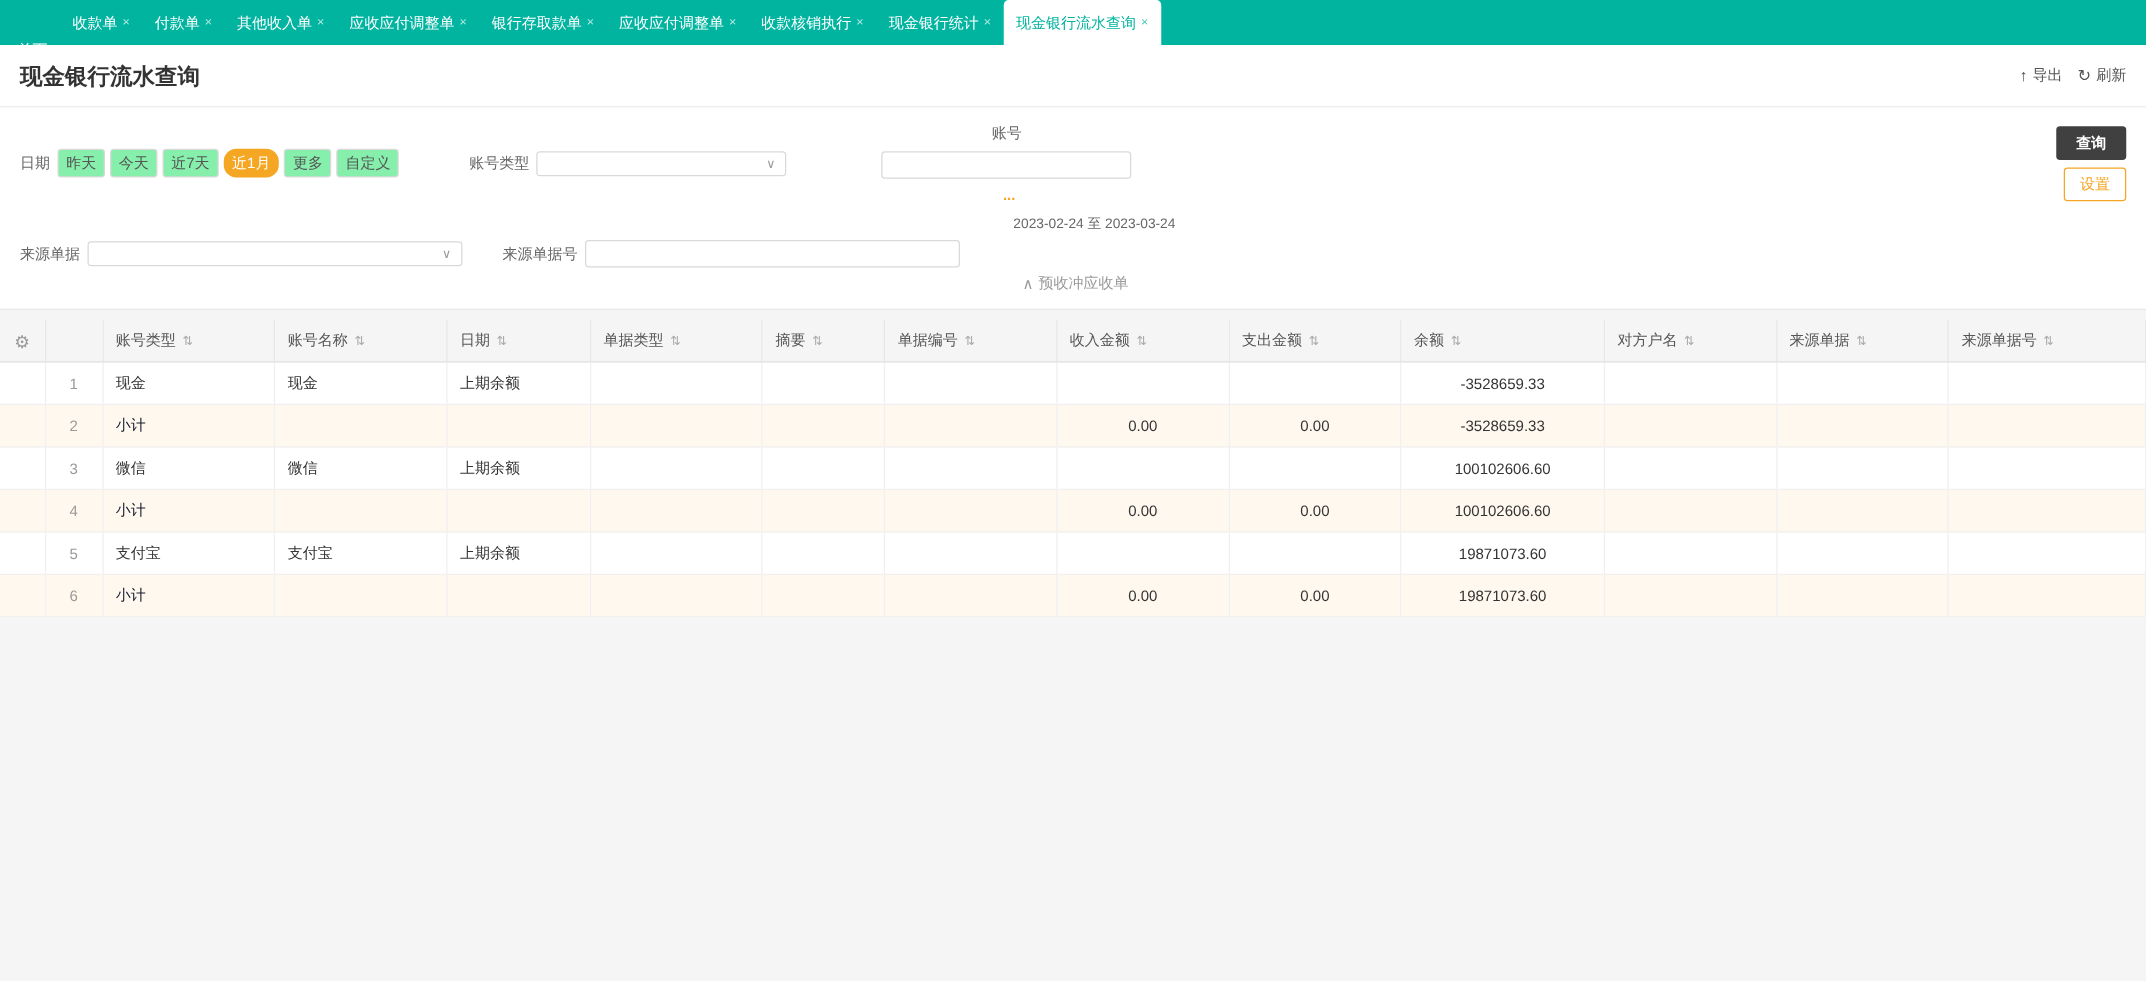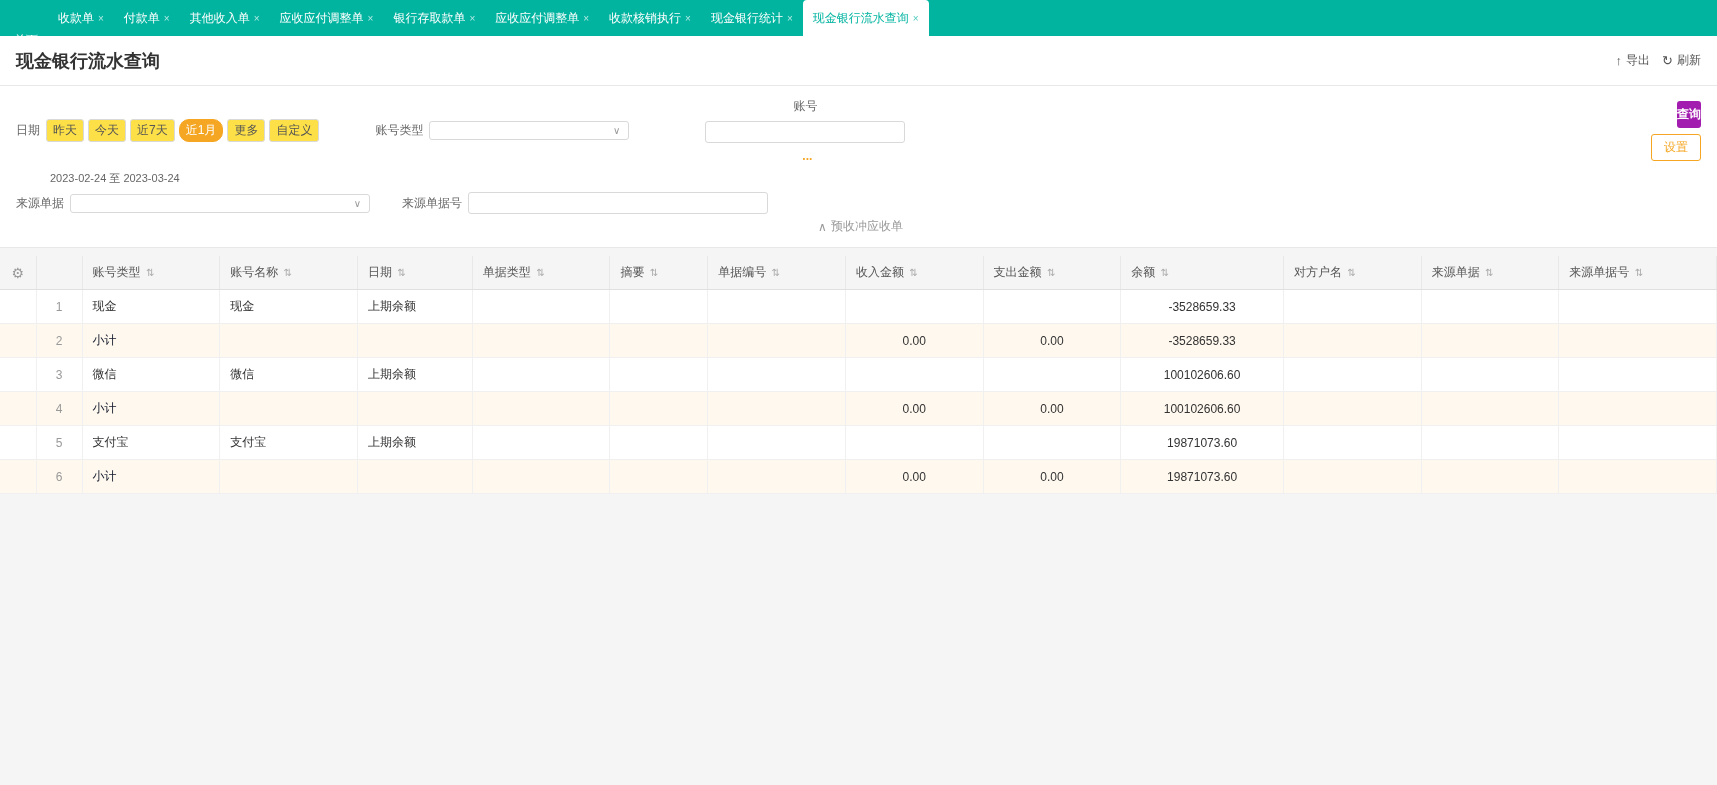--- a/index.html
+++ b/index.html
@@ -96,21 +96,21 @@
       align-items: center;
       gap: 4px;
     }
     .date-btn {
       padding: 2px 6px;
       border: 1px solid #d9d9d9;
       border-radius: 3px;
       cursor: pointer;
       font-size: 12px;
       color: #555;
-      background: #fde047;
+      background: #86efac;
     }
     .date-btn.active {
       background: #f5a623;
       border-color: #f5a623;
       color: #fff;
       border-radius: 10px;
     }
     .date-range {
       font-size: 11px;
       color: #666;
@@ -137,25 +137,25 @@
       font-size: 12px;
       outline: none;
     }
     .filter-dots {
       color: #f5a623;
       font-weight: bold;
       cursor: pointer;
       margin-left: 4px;
     }
     .query-btn {
-      background: #a21caf;
+      background: #404040;
       color: #fff;
       border: none;
       border-radius: 3px;
-      padding: 5px 0;
+      padding: 5px 16px;
       cursor: pointer;
       font-size: 12px;
       font-weight: bold;
     }
     .settings-btn {
       background: #fff;
       color: #f5a623;
       border: 1px solid #f5a623;
       border-radius: 3px;
       padding: 4px 12px;
@@ -317,21 +317,21 @@
       <input class="filter-input" style="min-width: 200px;">
       <span class="filter-dots">...</span>
     </div>
 
     <div style="margin-left:auto; display:flex; flex-direction:column; gap:6px; align-items:flex-end;">
       <button class="query-btn">查询</button>
       <button class="settings-btn">设置</button>
     </div>
   </div>
 
-  <div style="margin-left: 30px; margin-bottom: 6px;">
+  <div style="margin-left: 30px; margin-bottom: 6px; text-align: center;">
     <span class="date-range">2023-02-24 至 2023-03-24</span>
   </div>
 
   <div class="filter-row-2">
     <div class="filter-item">
       <span class="filter-label">来源单据</span>
       <div class="filter-select" style="min-width:300px;">
         <span class="filter-select-text"></span>
         <span class="filter-select-arrow">∨</span>
       </div>

